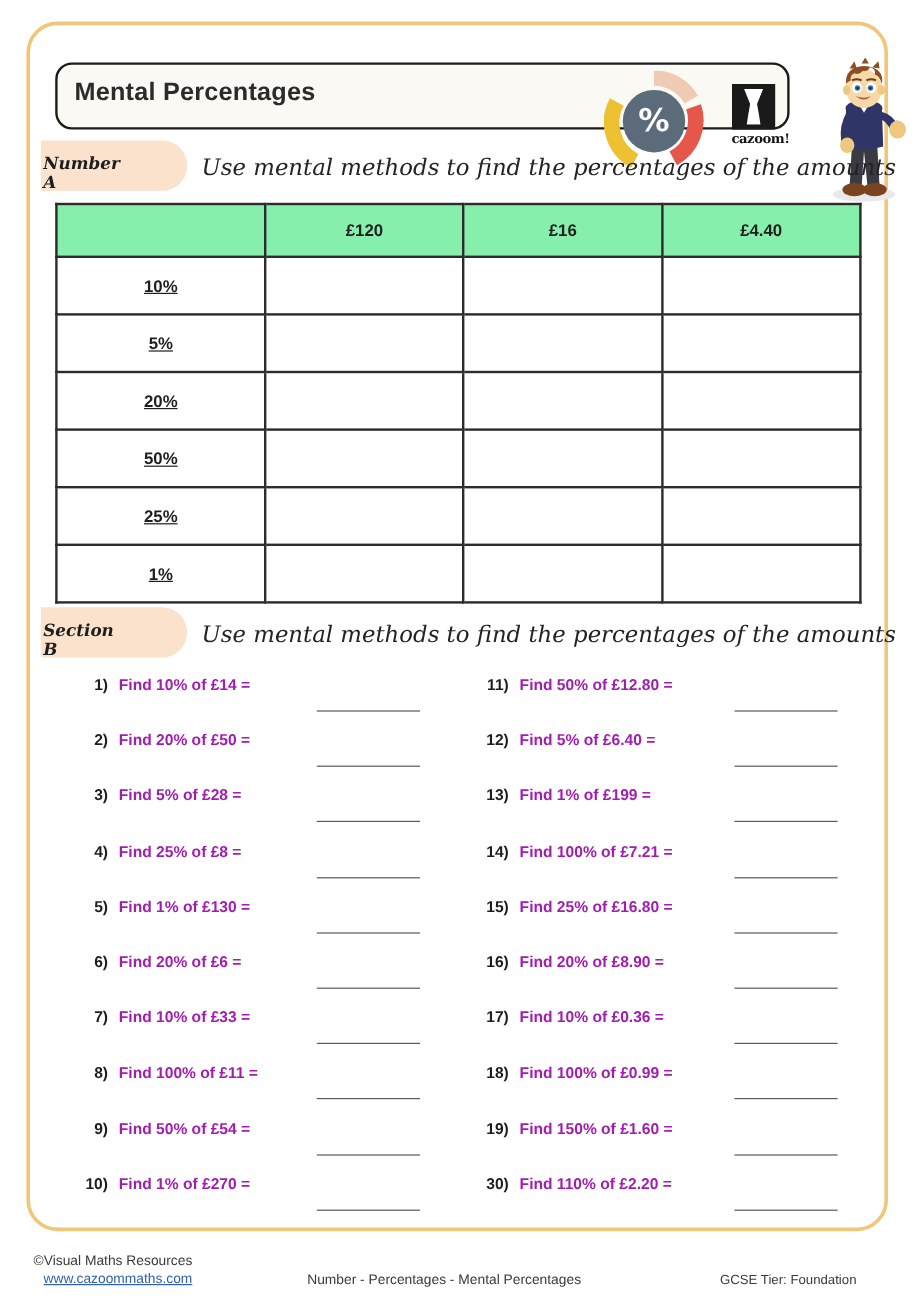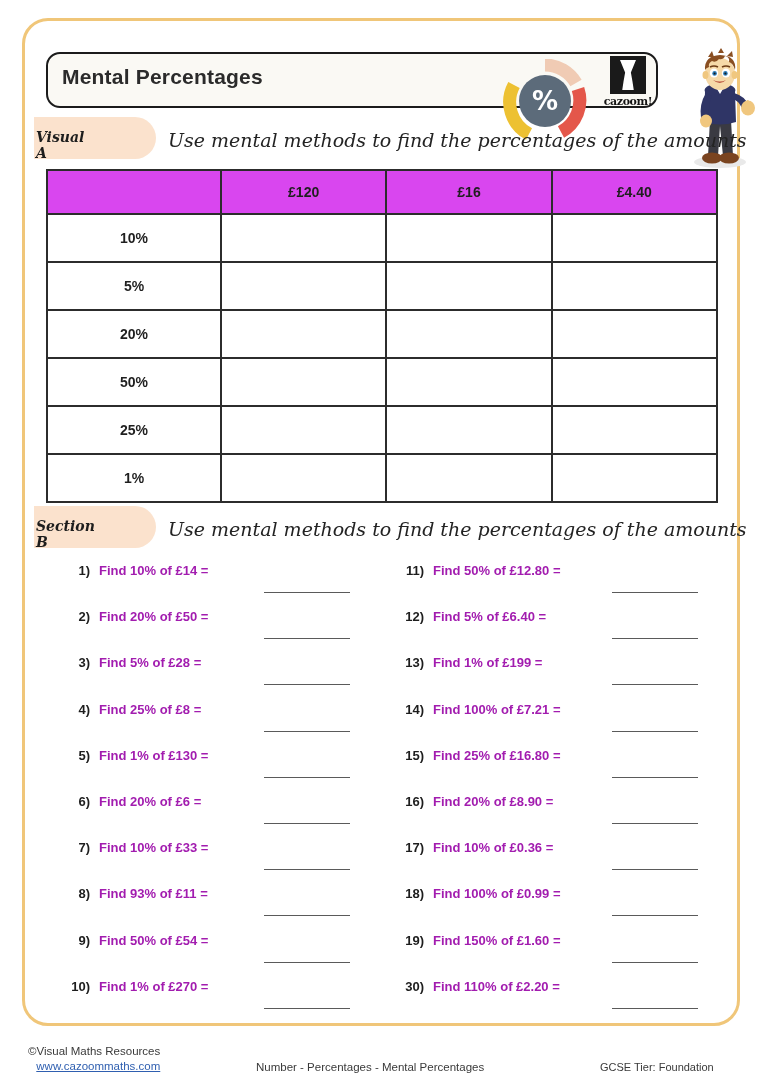--- a/index.html
+++ b/index.html
@@ -86,24 +86,24 @@
     color: #ffffff;
     font-size: 26px;
     font-weight: bold;
     font-family: "DejaVu Sans", sans-serif;
   }
 
   
   .cazoom-logo {
     position: absolute;
     left: 576px;
-    top: 22px;
+    top: 36px;
     width: 60px;
     height: 58px;
-    text-align: center;
+    text-align: right;
   }
   .cz-square {
     width: 36px;
     height: 38px;
     background: #1a1a1a;
     margin: 0 auto;
     position: relative;
   }
   .cz-glass {
     position: absolute;
@@ -170,23 +170,23 @@
   .grid-table td, .grid-table th {
     border: 2px solid #2c2c2c;
     height: 46px;
     font-size: 14px;
     font-weight: bold;
     color: #1f1f1f;
     text-align: center;
     font-family: "Liberation Sans", sans-serif;
     padding: 0;
   }
-  .grid-table thead th { background: #d946ef; height: 42px; }
+  .grid-table thead th { background: #86efac; height: 42px; }
   .grid-table tbody td { background: #ffffff; }
-  .col-label { width: 172px; }
+  .col-label { width: 172px; text-decoration: underline; }
 
   
   .q-area { position: absolute; left: 22px; top: 560px; width: 724px; }
   .q-col { position: absolute; top: 0; width: 340px; }
   .q-col-left  { left: 34px; }
   .q-col-right { left: 368px; }
   .q-item { position: relative; height: 46.2px; }
   .q-num {
     position: absolute;
     left: 0;
@@ -314,21 +314,21 @@
       <path d="M33 19 q4 -2 8 0" stroke="#6d3c17" stroke-width="1.6" fill="none"></path>
       <path d="M45 19 q4 -2 8 0" stroke="#6d3c17" stroke-width="1.6" fill="none"></path>
 
       <path d="M36 32 q7 6 13 0 q-6 3 -13 0" fill="#b9533f"></path>
     </svg>
   </div>
 </div>
 
 <div class="section-band" style="top:117px;">
   <div class="section-badge"></div>
-  <div class="section-badge-label">Visual A</div>
+  <div class="section-badge-label">Number A</div>
   <div class="section-instr">Use mental methods to find the percentages of the amounts</div>
 </div>
 
 <table class="grid-table">
   <thead>
     <tr>
       <th class="col-label"></th>
       <th>£120</th>
       <th>£16</th>
       <th>£4.40</th>
@@ -413,21 +413,21 @@
       <span class="q-text">Find 20% of £6 =</span>
       <span class="q-answer-line"></span>
     </div>
     <div class="q-item">
       <span class="q-num">7)</span>
       <span class="q-text">Find 10% of £33 =</span>
       <span class="q-answer-line"></span>
     </div>
     <div class="q-item">
       <span class="q-num">8)</span>
-      <span class="q-text">Find 93% of £11 =</span>
+      <span class="q-text">Find 100% of £11 =</span>
       <span class="q-answer-line"></span>
     </div>
     <div class="q-item">
       <span class="q-num">9)</span>
       <span class="q-text">Find 50% of £54 =</span>
       <span class="q-answer-line"></span>
     </div>
     <div class="q-item">
       <span class="q-num">10)</span>
       <span class="q-text">Find 1% of £270 =</span>

